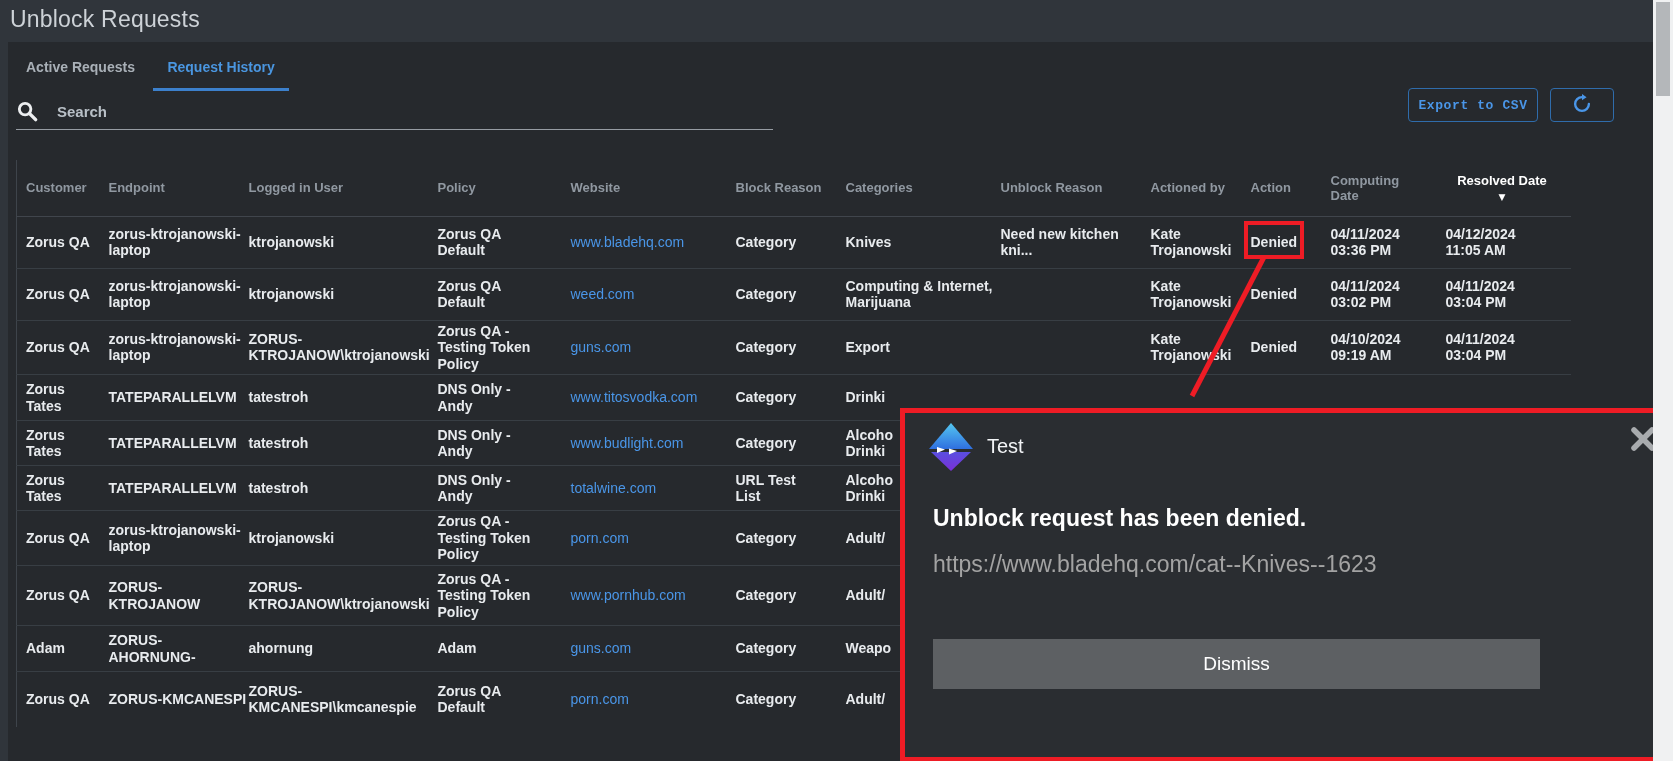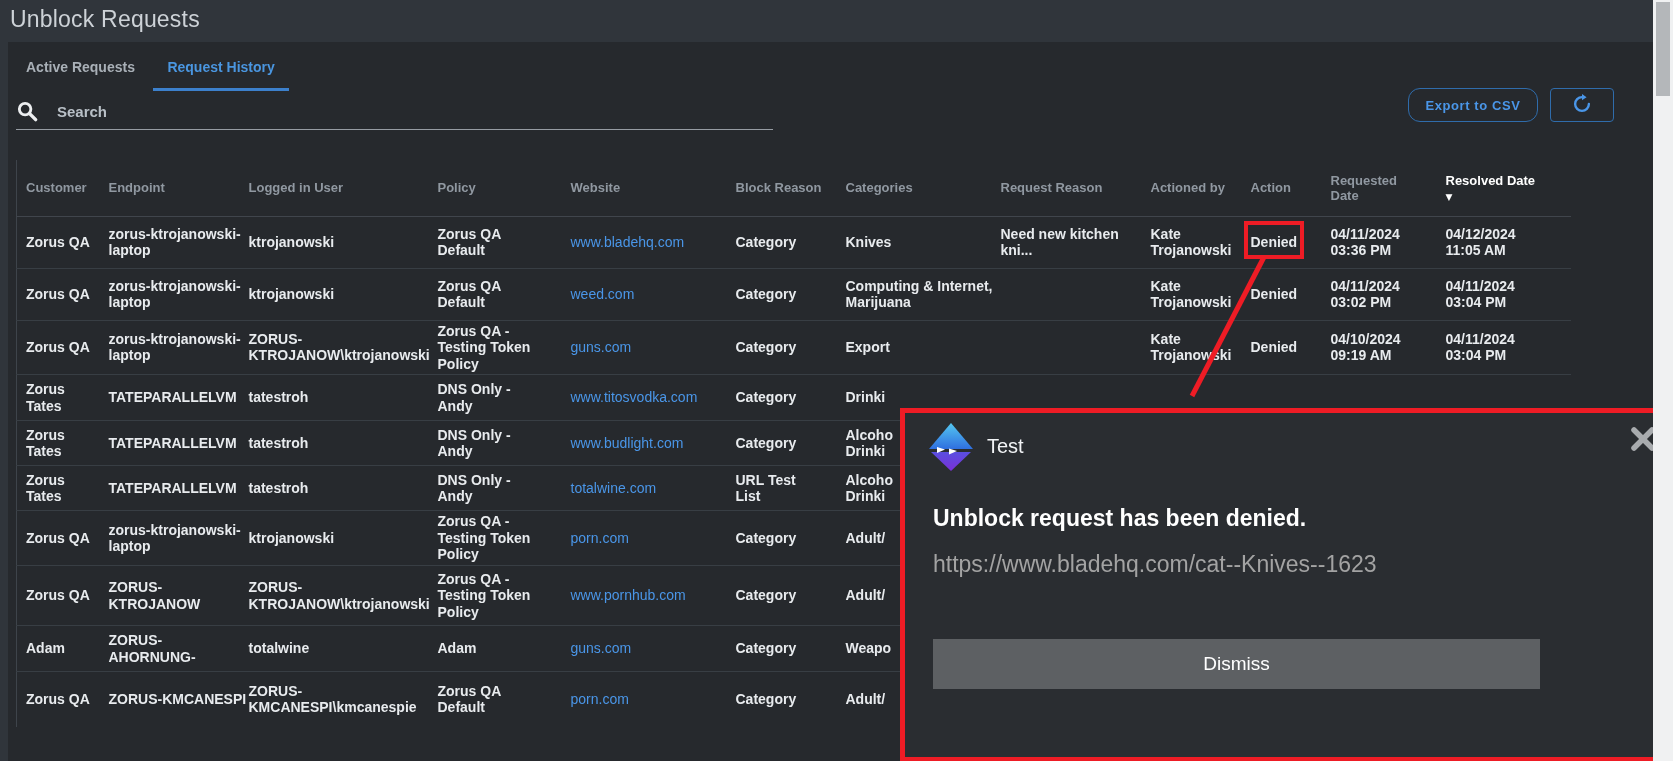--- a/index.html
+++ b/index.html
@@ -16,29 +16,29 @@
   .tab { display:inline-block; padding:0 14px 13px 14px; font-size:14px; font-weight:bold; color:#a9b0b7; cursor:pointer; }
   .tab.active { color:#4a96e0; border-bottom:3px solid #3c80cc; }
 
   
   .search { position:absolute; left:8px; top:56px; width:757px; height:32px; border-bottom:1px solid #969ca3; display:flex; align-items:center; gap:18px; }
   .search svg { flex:0 0 auto; }
   .search input { flex:1; background:transparent; border:none; outline:none; font-family:inherit; font-size:15px; font-weight:600; color:#dfe3e7; padding-bottom:4px; }
   .search input::placeholder { color:#b9c0c7; opacity:1; }
 
   
-  .btn-export { position:absolute; left:1400px; top:46px; width:130px; height:34px; background:transparent; border:1px solid #2f6cab; border-radius:12px; color:#4a96e8; font-family:Liberation Sans, sans-serif; font-size:13px; font-weight:bold; letter-spacing:.6px; cursor:pointer; }
+  .btn-export { position:absolute; left:1400px; top:46px; width:130px; height:34px; background:transparent; border:1px solid #2f6cab; border-radius:4px; color:#4a96e8; font-family:Liberation Mono, monospace; font-size:13px; font-weight:bold; letter-spacing:.6px; cursor:pointer; }
   .btn-refresh { position:absolute; left:1542px; top:46px; width:64px; height:34px; background:transparent; border:1px solid #2f6cab; border-radius:4px; cursor:pointer; display:flex; align-items:center; justify-content:center; }
 
   
   table { position:absolute; left:8px; top:118px; width:1554px; border-collapse:collapse; table-layout:fixed; border-left:1px solid #3e444b; }
   th, td { white-space:pre; text-align:left; vertical-align:middle; overflow:visible; }
   thead tr { height:56px; }
   th { font-size:13px; font-weight:bold; color:#9098a1; padding:6px 12px; border-bottom:1px solid #40454c; }
-  th.sorted { color:#ffffff; }
+  th.sorted { color:#ffffff;text-align:center; }
   th .sort-caret { display:none; font-size:9px; color:#ffffff; margin-top:4px; font-family:"DejaVu Sans",sans-serif; }
   th.sorted .sort-caret { display:block; }
   td { font-size:14px; font-weight:600; color:#e8ebee; line-height:16.5px; padding:2px 12px; }
   td:first-child, th:first-child { padding-left:9px; }
   tbody tr + tr td { border-top:1px solid #383e44; }
   tbody tr:nth-child(1){height:52px} tbody tr:nth-child(2){height:52px}
   tbody tr:nth-child(3){height:54px} tbody tr:nth-child(4){height:46px}
   tbody tr:nth-child(5){height:45px} tbody tr:nth-child(6){height:45px}
   tbody tr:nth-child(7){height:55px} tbody tr:nth-child(8){height:60px}
   tbody tr:nth-child(9){height:46px} tbody tr:nth-child(10){height:55px}
@@ -120,27 +120,27 @@
   <th><span>Logged in User</span></th>
 
   <th><span>Policy</span></th>
 
   <th><span>Website</span></th>
 
   <th><span>Block Reason</span></th>
 
   <th><span>Categories</span></th>
 
-  <th><span>Request Reason</span></th>
+  <th><span>Unblock Reason</span></th>
 
   <th><span>Actioned by</span></th>
 
   <th><span>Action</span></th>
 
-  <th><span>Requested
+  <th><span>Computing
 Date</span></th>
 
   <th class="sorted"><span>Resolved Date</span><span class="sort-caret">▼</span></th>
 </tr>
       </thead>
       <tbody>
   <tr>
     <td>Zorus QA</td>
     <td>zorus-ktrojanowski-
 laptop</td>
@@ -292,21 +292,21 @@
     <td></td>
     <td></td>
     <td></td>
     <td></td>
   </tr>
 
   <tr>
     <td>Adam</td>
     <td>ZORUS-
 AHORNUNG-</td>
-    <td>totalwine</td>
+    <td>ahornung</td>
     <td>Adam</td>
     <td><a>guns.com</a></td>
     <td>Category</td>
     <td>Weapo</td>
     <td></td>
     <td></td>
     <td></td>
     <td></td>
     <td></td>
   </tr>

